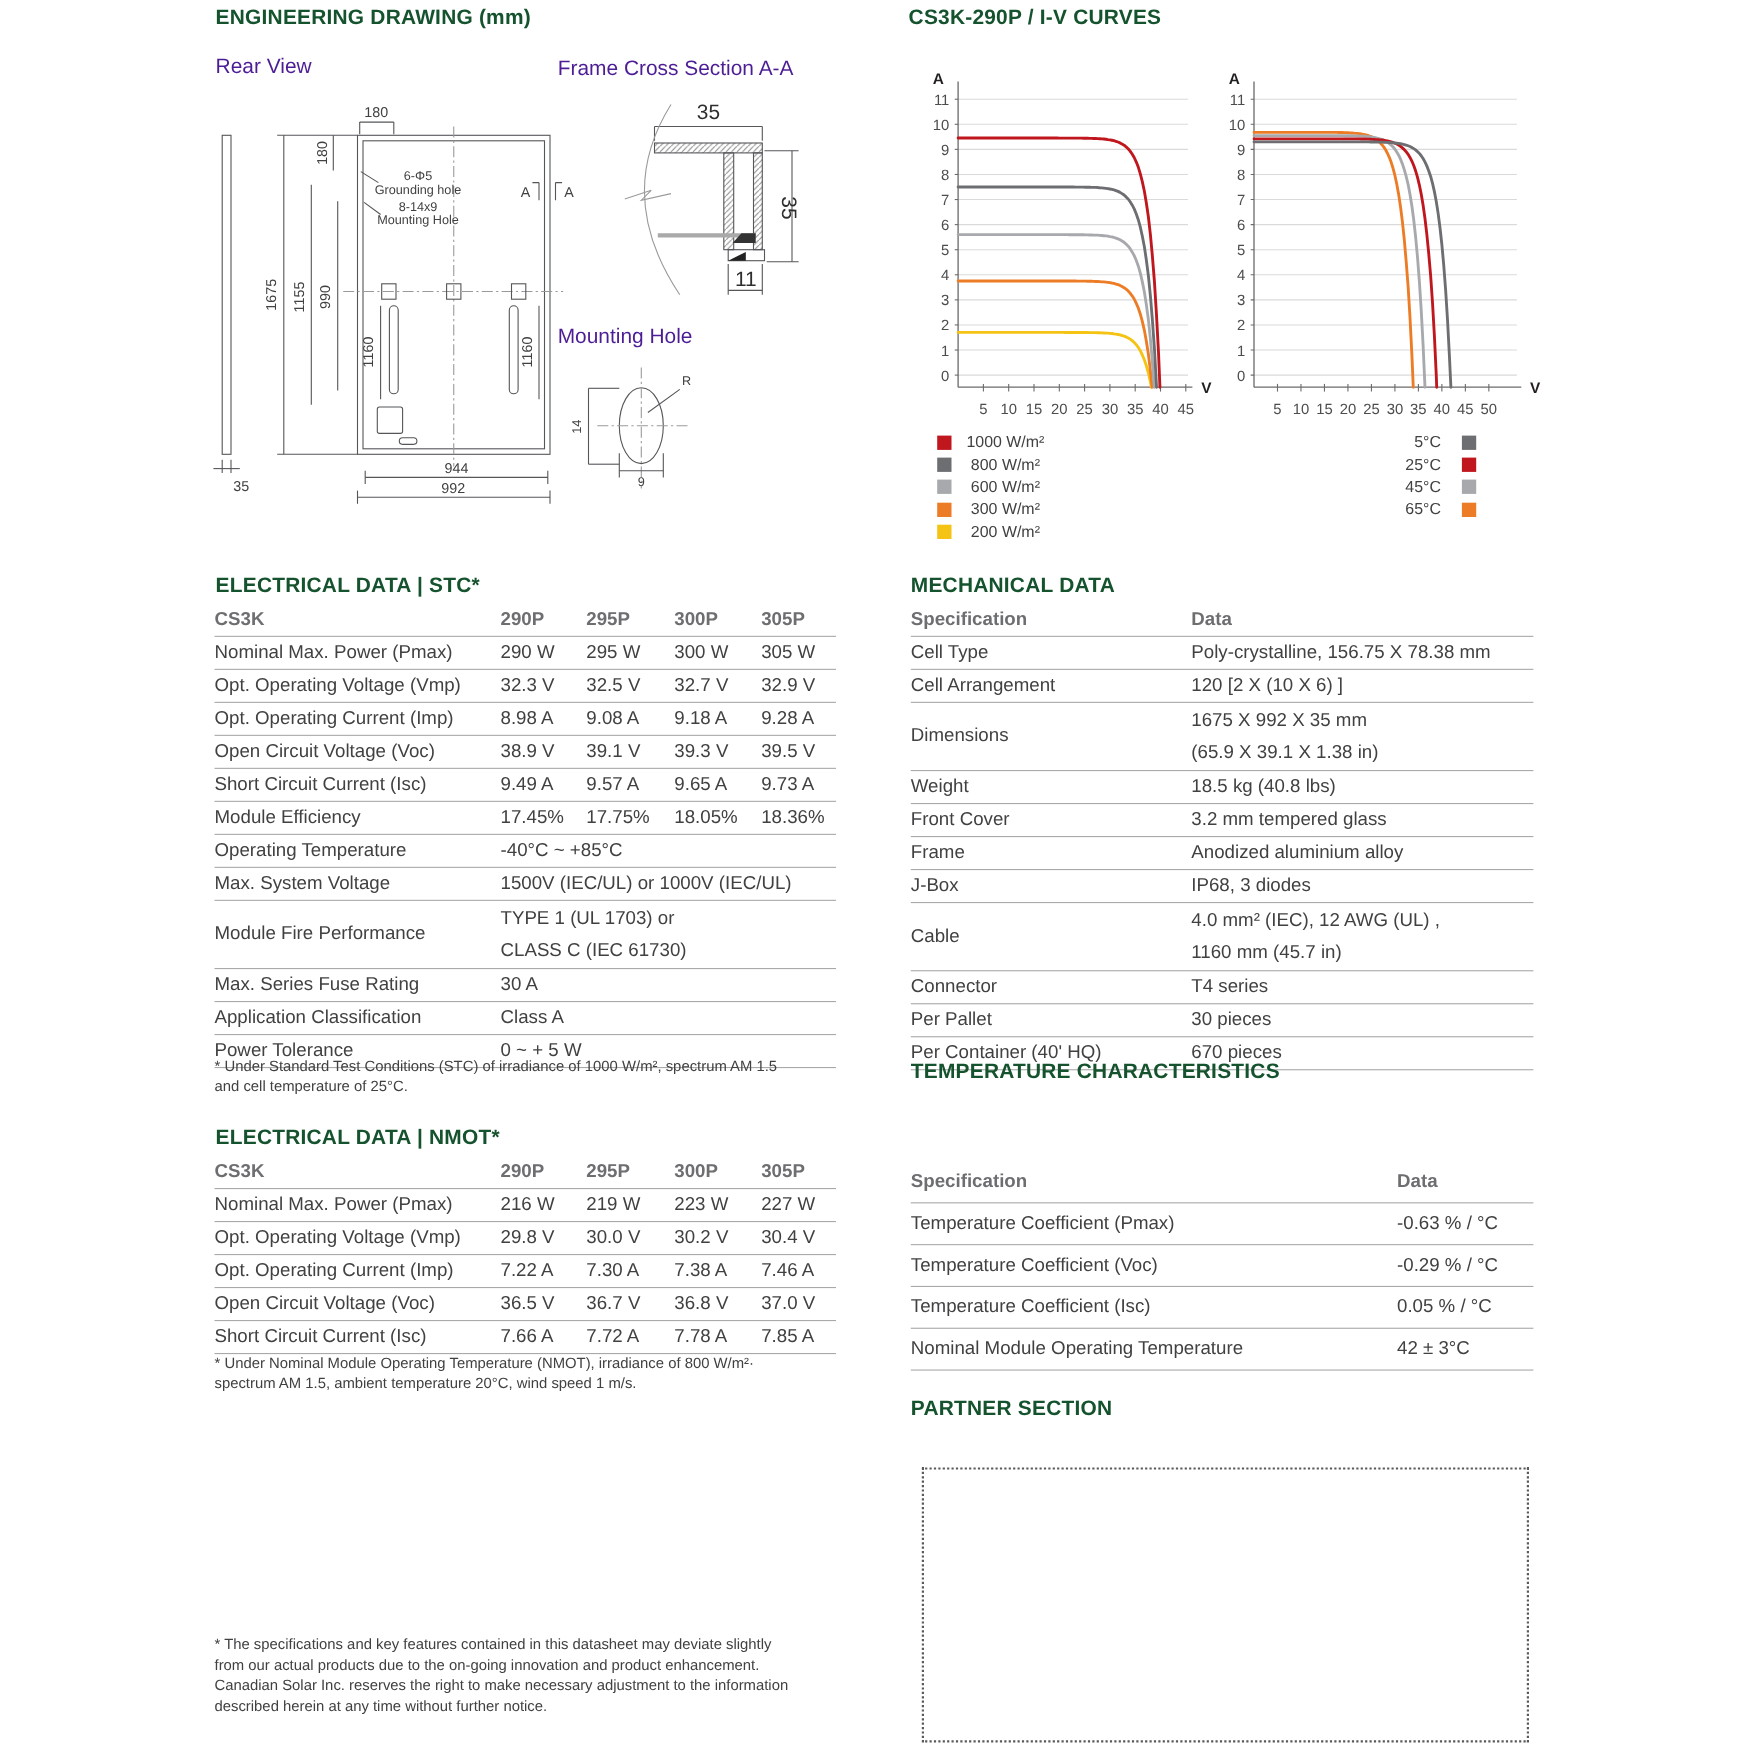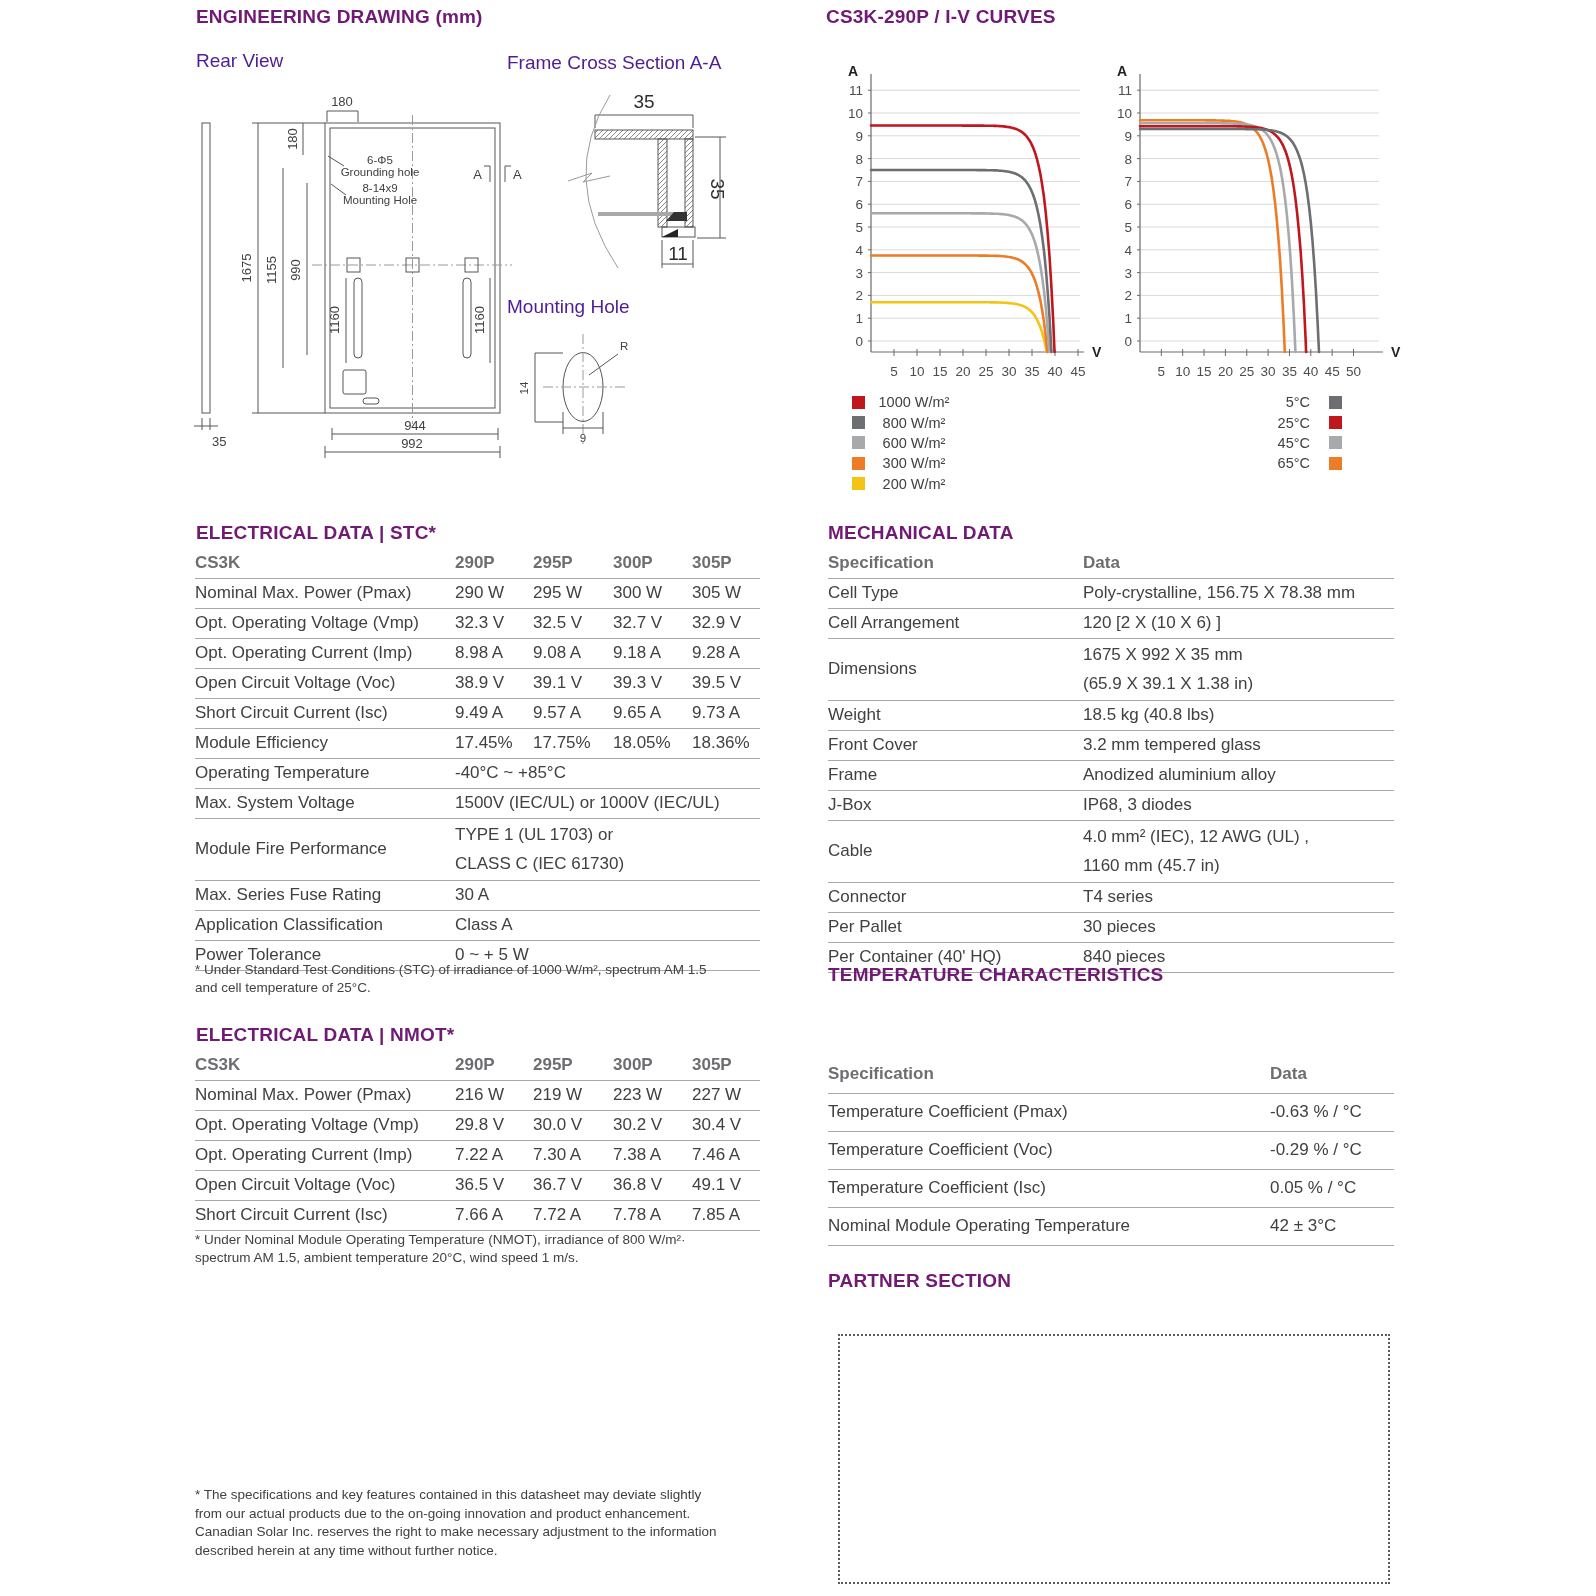--- a/index.html
+++ b/index.html
@@ -1,19 +1,19 @@
 <!DOCTYPE html>
 <html><head>
 <meta charset="utf-8">
 <style>
   html,body{margin:0;padding:0}
   body{width:1596px;height:1596px;background:#fff;position:relative;
        font-family:"Liberation Sans",sans-serif;color:#414042;overflow:hidden}
   .abs{position:absolute}
-  .sec-title{font-size:19px;font-weight:700;color:#701a75;letter-spacing:.2px}
+  .sec-title{font-size:19px;font-weight:700;color:#14532d;letter-spacing:.2px}
   .sub-title{font-size:19px;font-weight:400;color:#4c1d95}
   .tbl{font-size:17px;color:#414042}
   .tbl .row{display:grid;align-items:center;min-height:29px;border-bottom:1px solid #a9a9a9}
   .t5 .row{grid-template-columns:260px 78px 80px 79px 1fr}
   .t2m .row{grid-template-columns:255px 1fr}
   .t2t .row{grid-template-columns:442px 1fr;min-height:37px}
   .tbl .hdr .cell{color:#6d6e71;font-weight:700}
   .cell{padding:1px 0 2px}
   .span-cell{grid-column:2/6}
   .vl{line-height:29px}
@@ -455,21 +455,21 @@
     <div class="row ">
       <div class="cell">Connector</div>
       <div class="cell">T4 series</div>
     </div>
     <div class="row ">
       <div class="cell">Per Pallet</div>
       <div class="cell">30 pieces</div>
     </div>
     <div class="row ">
       <div class="cell">Per Container (40' HQ)</div>
-      <div class="cell">840 pieces</div>
+      <div class="cell">670 pieces</div>
     </div>
   </div>
 
 <div class="sec-title abs" style="left:196px;top:1024px">ELECTRICAL DATA | NMOT*</div>
 <div class="tbl t5 abs" style="left:195px;top:1051px;width:565px">
     <div class="row hdr">
       <div class="cell">CS3K</div>
       <div class="cell">290P</div>
       <div class="cell">295P</div>
       <div class="cell">300P</div>
@@ -494,21 +494,21 @@
       <div class="cell">7.22 A</div>
       <div class="cell">7.30 A</div>
       <div class="cell">7.38 A</div>
       <div class="cell">7.46 A</div>
     </div>
     <div class="row ">
       <div class="cell">Open Circuit Voltage (Voc)</div>
       <div class="cell">36.5 V</div>
       <div class="cell">36.7 V</div>
       <div class="cell">36.8 V</div>
-      <div class="cell">49.1 V</div>
+      <div class="cell">37.0 V</div>
     </div>
     <div class="row ">
       <div class="cell">Short Circuit Current (Isc)</div>
       <div class="cell">7.66 A</div>
       <div class="cell">7.72 A</div>
       <div class="cell">7.78 A</div>
       <div class="cell">7.85 A</div>
     </div>
   </div>
 <div class="fn abs" style="left:195px;top:1231px;width:565px">* Under Nominal Module Operating Temperature (NMOT), irradiance of 800 W/m²·

